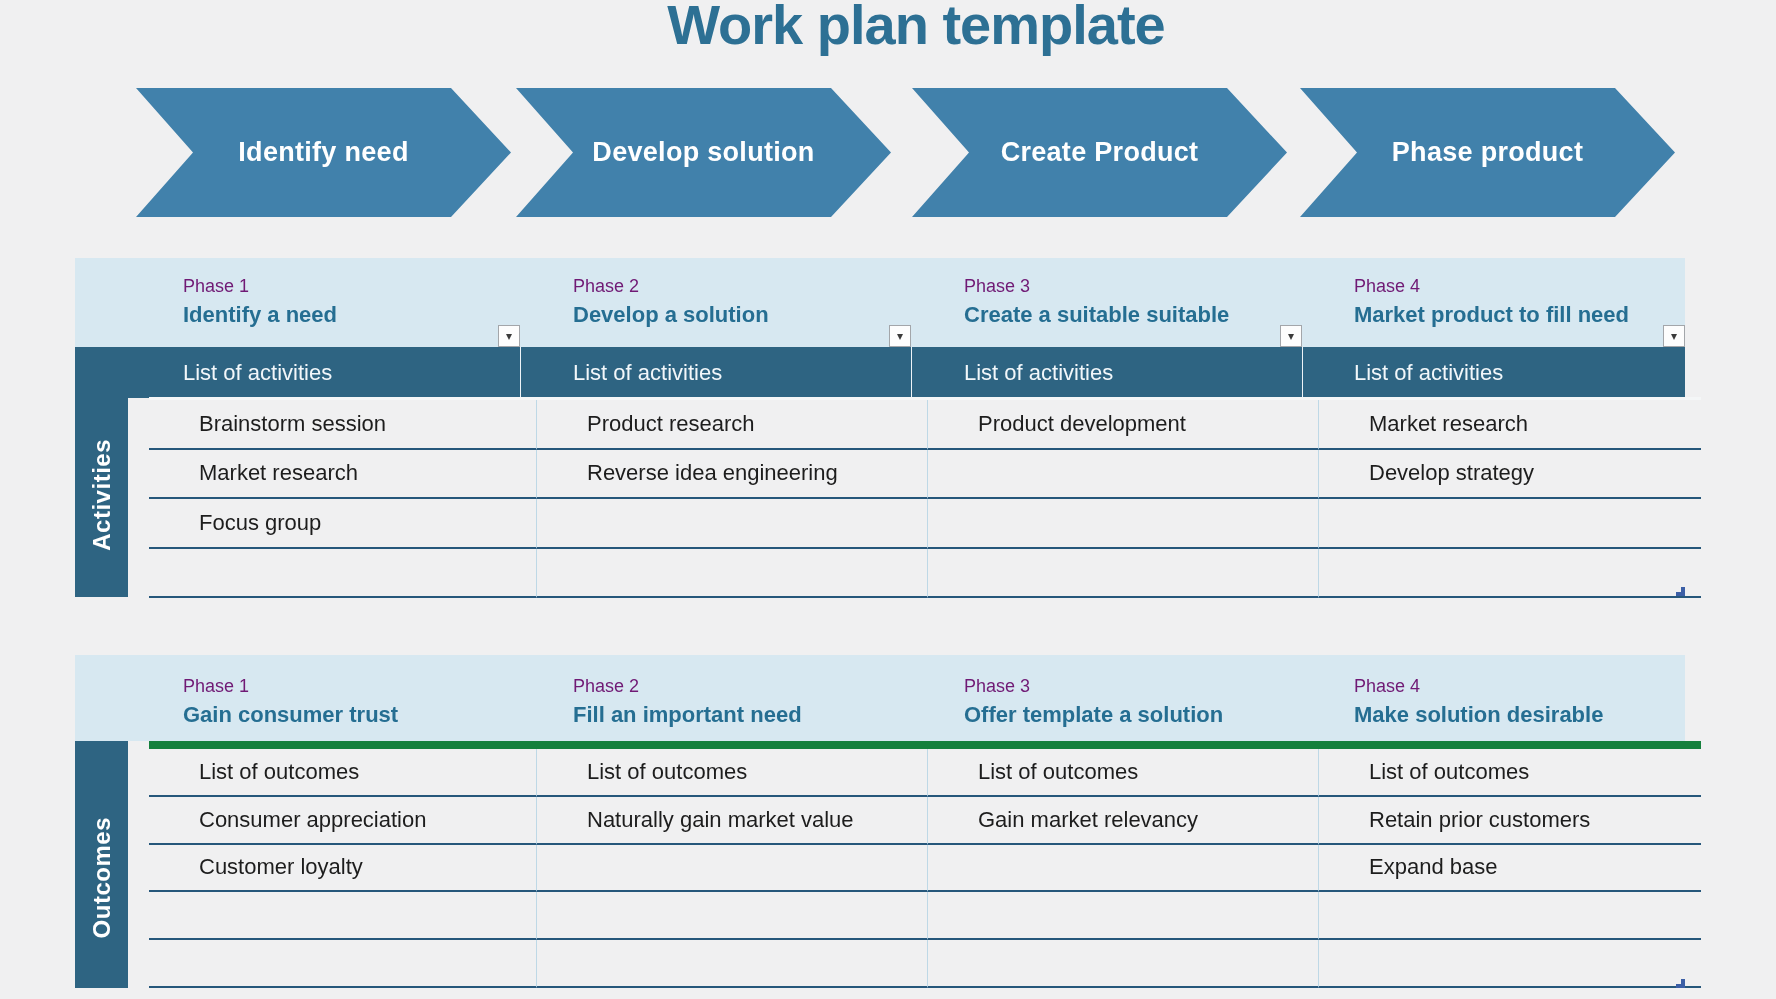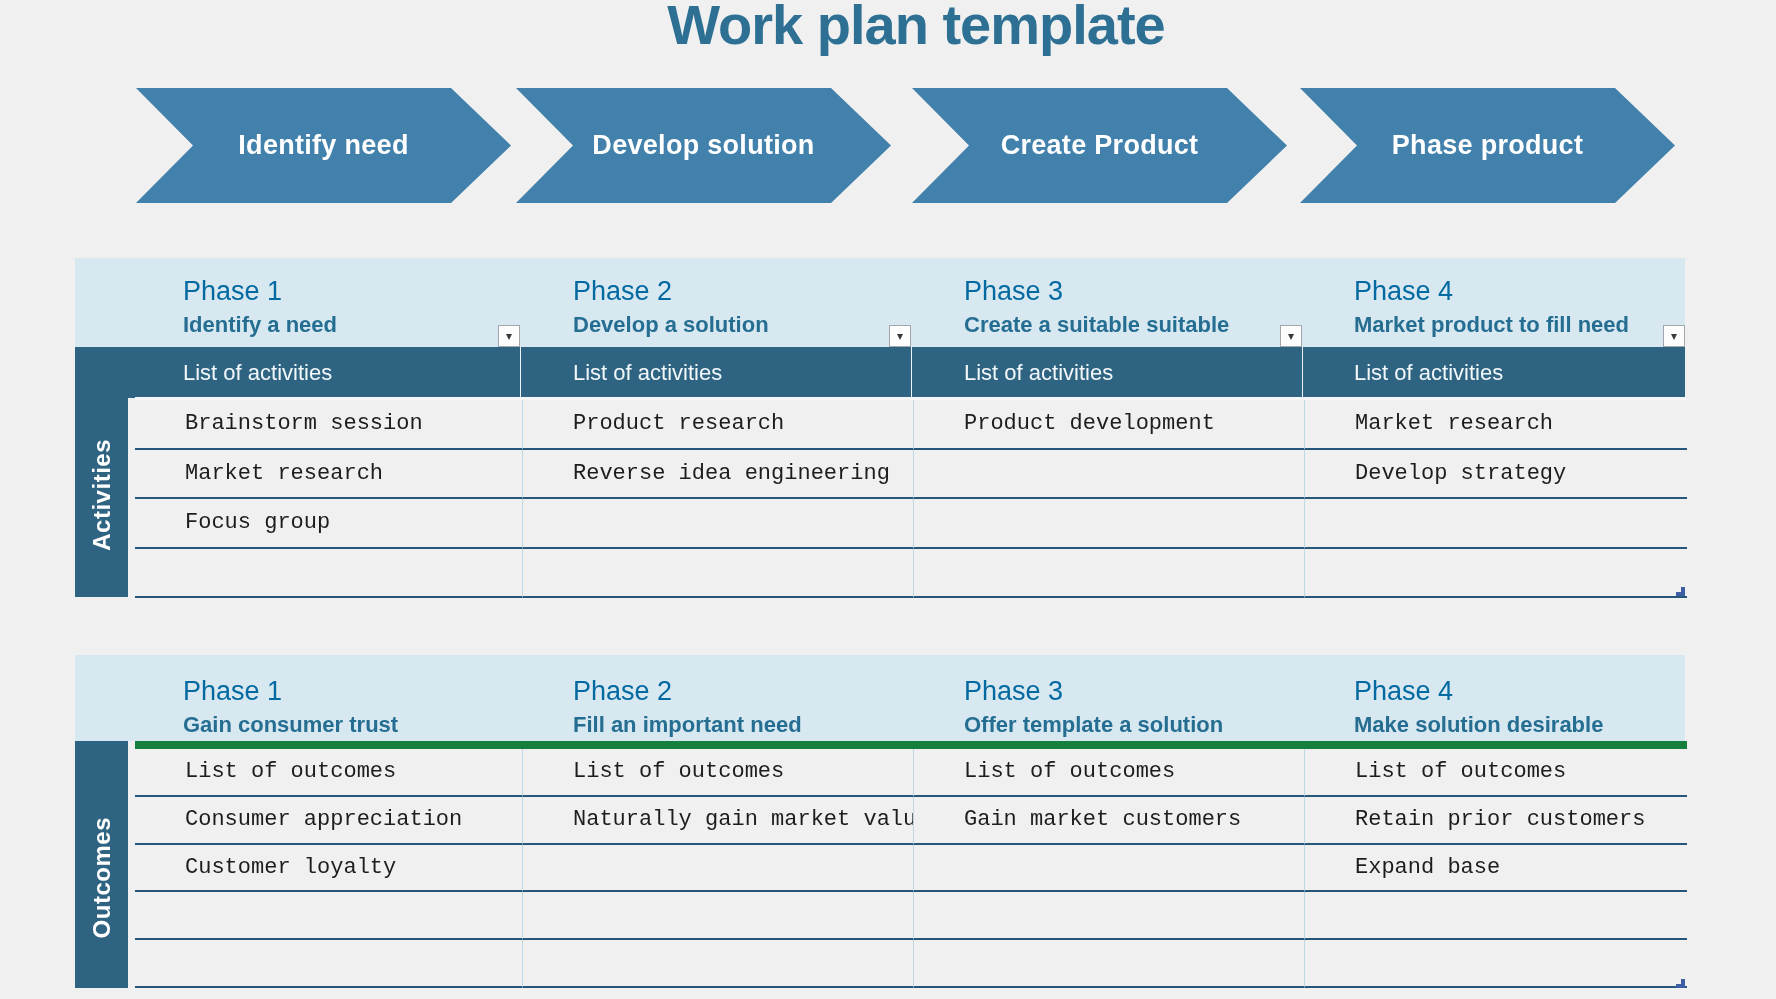--- a/index.html
+++ b/index.html
@@ -5,48 +5,48 @@
   * { margin:0; padding:0; box-sizing:border-box; }
   html,body { width:1776px; height:999px; overflow:hidden; }
   body { font-family:"Liberation Sans", sans-serif; background:#f0f0f1; }
   .page { position:relative; width:1776px; height:999px; background:#f0f0f1; }
 
   
   .title { position:absolute; top:-8px; left:916px; transform:translateX(-50%);
            font-size:56px; font-weight:bold; color:#2d7094; letter-spacing:-1px; white-space:nowrap; }
 
   
-  .arrow { position:absolute; top:88px; width:375px; height:115px; background:#4181ab;
+  .arrow { position:absolute; top:88px; width:375px; height:129px; background:#4181ab;
            clip-path:polygon(0 0, 315px 0, 100% 50%, 315px 100%, 0 100%, 57px 50%);
            display:flex; align-items:center; justify-content:center; }
   .arrow-label { color:#ffffff; font-weight:bold; font-size:27px; letter-spacing:0.3px; }
 
   
   .tbl { position:absolute; left:75px; width:1610px; }
   .band { position:absolute; left:0; top:0; width:1610px; background:#d7e8f1; }
   .phase { position:absolute; width:370px; }
-  .phase-label { font-size:27px; color:#0369a1; margin-bottom:5px; }
+  .phase-label { font-size:18px; color:#701a75; margin-bottom:5px; }
   .phase-name  { font-size:22px; font-weight:bold; color:#256e92; }
 
   .dropdown { position:absolute; width:22px; height:22px; background:#fdfdfd;
               border:1px solid #a3a6aa; display:flex; align-items:center; justify-content:center;
               font-size:12px; color:#3a3a3a; line-height:1; }
 
   .dark-row { position:absolute; left:0; width:1610px; height:51px; background:#2e6482; }
   .dark-row .vline { position:absolute; top:0; width:1px; height:51px; background:#eef4f8; }
   .list-header { position:absolute; top:0; height:51px; display:flex; align-items:center;
                  color:#f2f7fa; font-size:22px; }
 
   .sidebar { position:absolute; left:0; width:53px; background:#2e6482;
              display:flex; align-items:center; justify-content:center; }
   .sidebar-label { writing-mode:vertical-rl; transform:rotate(180deg); color:#ffffff;
                    font-weight:bold; font-size:24px; letter-spacing:0.5px; white-space:nowrap; }
 
-  .rows { position:absolute; left:60px; width:1552px; display:grid;
-          grid-template-columns:387px 391px 391px 383px;font-family:Liberation Mono, monospace; }
+  .rows { position:absolute; left:74px; width:1552px; display:grid;
+          grid-template-columns:387px 391px 391px 383px; }
   .cell { border-bottom:2px solid #26577b; display:flex; align-items:center;
           padding-left:50px; font-size:22px; color:#1d1d1d; overflow:hidden; white-space:nowrap; }
   .cell.c2, .cell.c3, .cell.c4 { border-left:1px solid #bed8e6; }
 
   .rows-activities { top:139px; height:201px; border-top:3px solid #f4f6f7;
                      grid-template-rows:repeat(4, 1fr); }
   .rows-outcomes   { top:86px; height:247px; border-top:8px solid #15803d;
                      grid-template-rows:repeat(5, 1fr); }
 
   .corner { position:absolute; width:9px; height:9px; }
@@ -169,21 +169,21 @@
       <span class="sidebar-label">Outcomes</span>
     </div>
 
     <div class="rows rows-outcomes">
       <div class="cell c1">List of outcomes</div>
       <div class="cell c2">List of outcomes</div>
       <div class="cell c3">List of outcomes</div>
       <div class="cell c4">List of outcomes</div>
       <div class="cell c1">Consumer appreciation</div>
       <div class="cell c2">Naturally gain market value</div>
-      <div class="cell c3">Gain market customers</div>
+      <div class="cell c3">Gain market relevancy</div>
       <div class="cell c4">Retain prior customers</div>
       <div class="cell c1">Customer loyalty</div>
       <div class="cell c2"></div>
       <div class="cell c3"></div>
       <div class="cell c4">Expand base</div>
       <div class="cell c1"></div>
       <div class="cell c2"></div>
       <div class="cell c3"></div>
       <div class="cell c4"></div>
       <div class="cell c1"></div>

